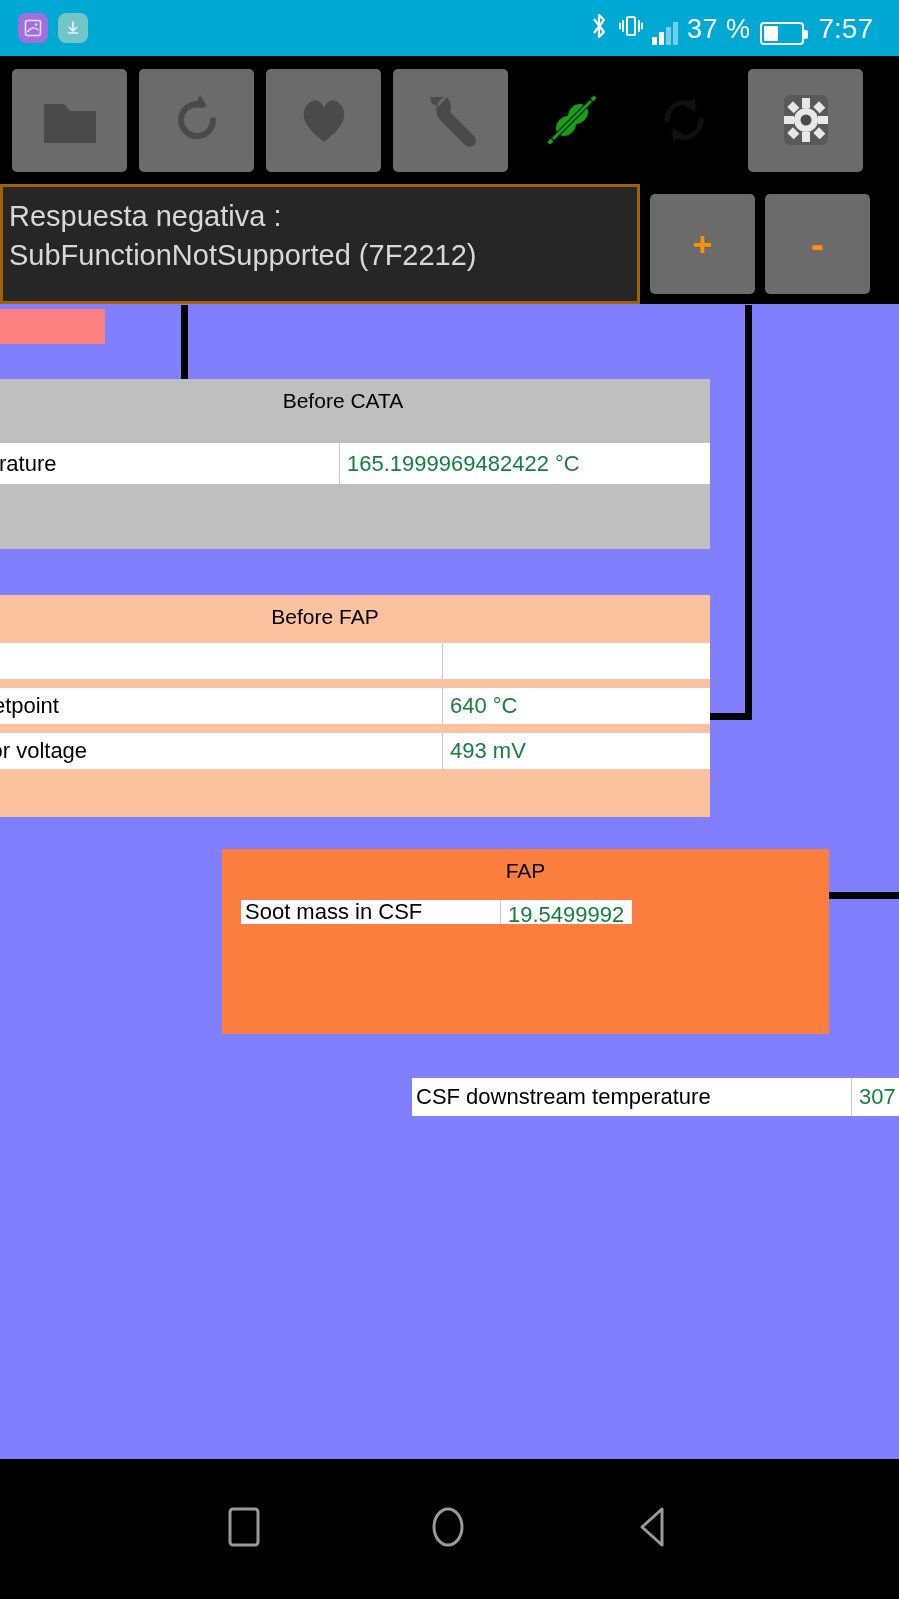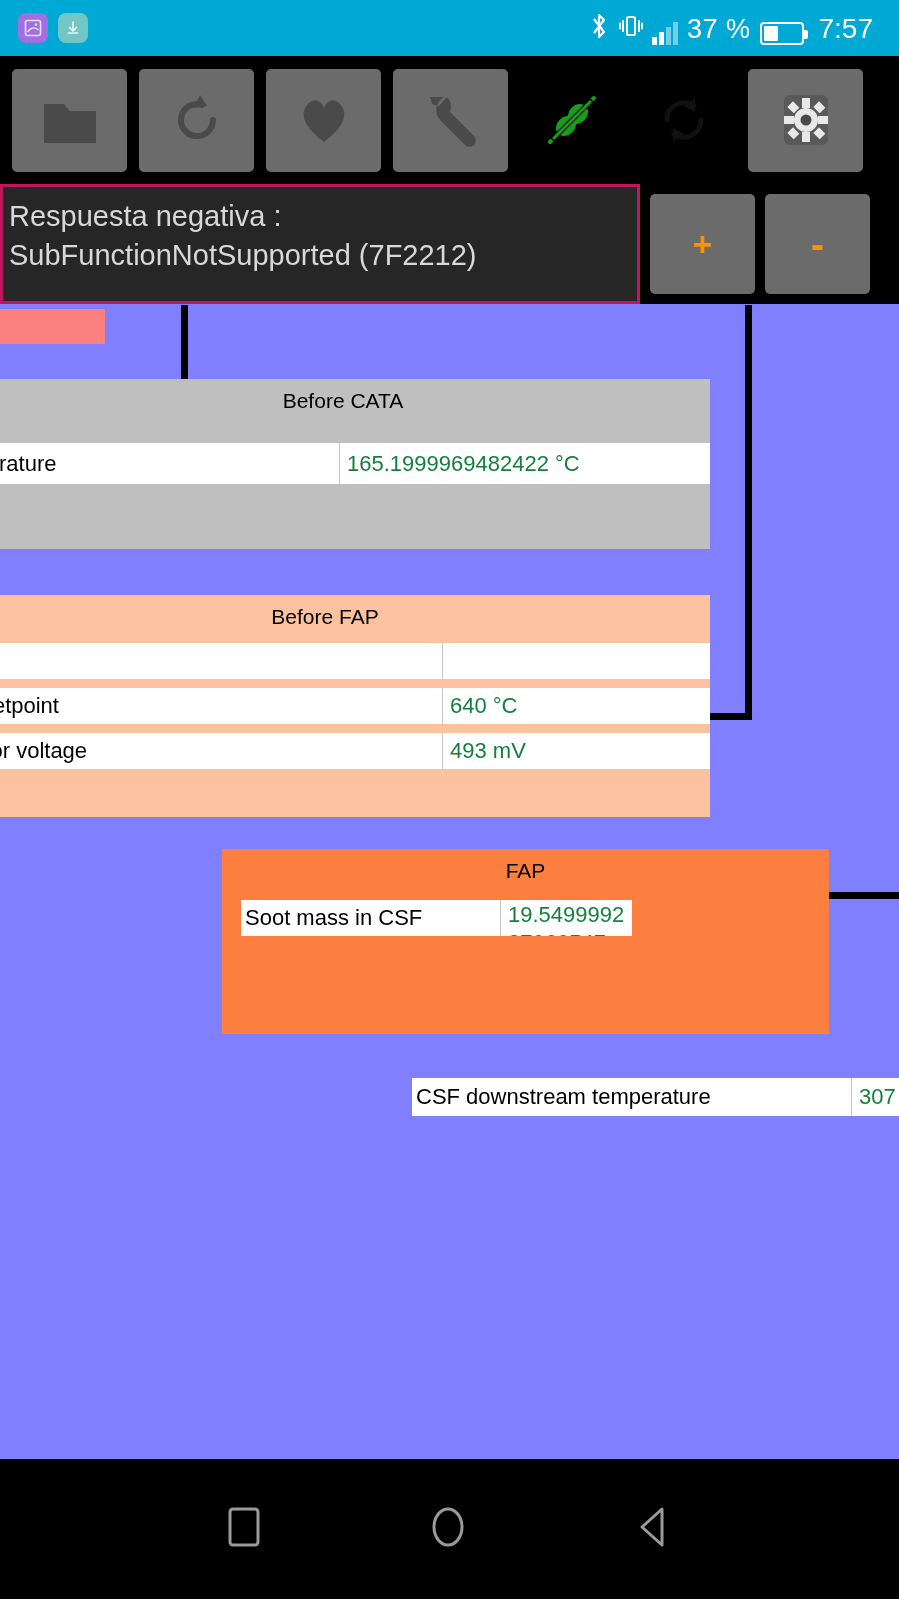--- a/index.html
+++ b/index.html
@@ -58,21 +58,21 @@
   .tb-btn.flat{ background:transparent; width:96px; margin-left:16px; }
   .tb-btn svg{ display:block; }
 
   
   .msgrow{
     position:absolute; left:0; top:184px; width:899px; height:120px;
     display:flex; align-items:stretch; background:#000;
   }
   .msgbox{
     width:640px; height:120px; background:#262626;
-    border:3px solid #be185d; color:#d8d8d8;
+    border:3px solid #a16207; color:#d8d8d8;
     font-size:29px; line-height:39px; padding:10px 6px 0 6px;
     overflow:hidden;
   }
   .pm-btn{
     width:105px; height:100px; background:#6b6b6b; border-radius:5px;
     margin:10px 0 0 10px; color:#ff9000; font-size:34px; font-weight:bold;
     display:flex; align-items:center; justify-content:center;
   }
   .pm-btn.minus{ font-size:40px; }
 
@@ -108,21 +108,21 @@
   #panel-cata .row{ margin:22px 0 0 0; height:41px; }
   #panel-cata .row .k{ flex:0 0 400px; border-right:1px solid #c8c8c8; }
 
   
   #panel-fap-before{ left:-60px; top:595px; width:770px; height:222px; background:#fcc2a0; }
   #panel-fap-before .row{ margin:6px 0 9px 0; height:36px; }
   #panel-fap-before .row .k{ flex:0 0 503px; border-right:1px solid #c8c8c8; }
 
   
   #panel-fap{ left:222px; top:849px; width:607px; height:185px; background:#fc7f3f; }
-  #panel-fap .row{ margin:9px 0 0 19px; width:391px; height:36px; }
+  #panel-fap .row{ margin:9px 0 0 19px; width:391px; height:24px; }
   #panel-fap .row .k{ flex:0 0 260px; }
   #panel-fap .row .v{
     flex:1 1 auto; align-items:flex-start; padding-top:1px;
     line-height:28px; white-space:normal; word-break:break-all;
   }
 
   
   #row-csf{
     position:absolute; left:412px; top:1078px; width:560px; height:38px;
     background:#fff; display:flex; margin:0;

